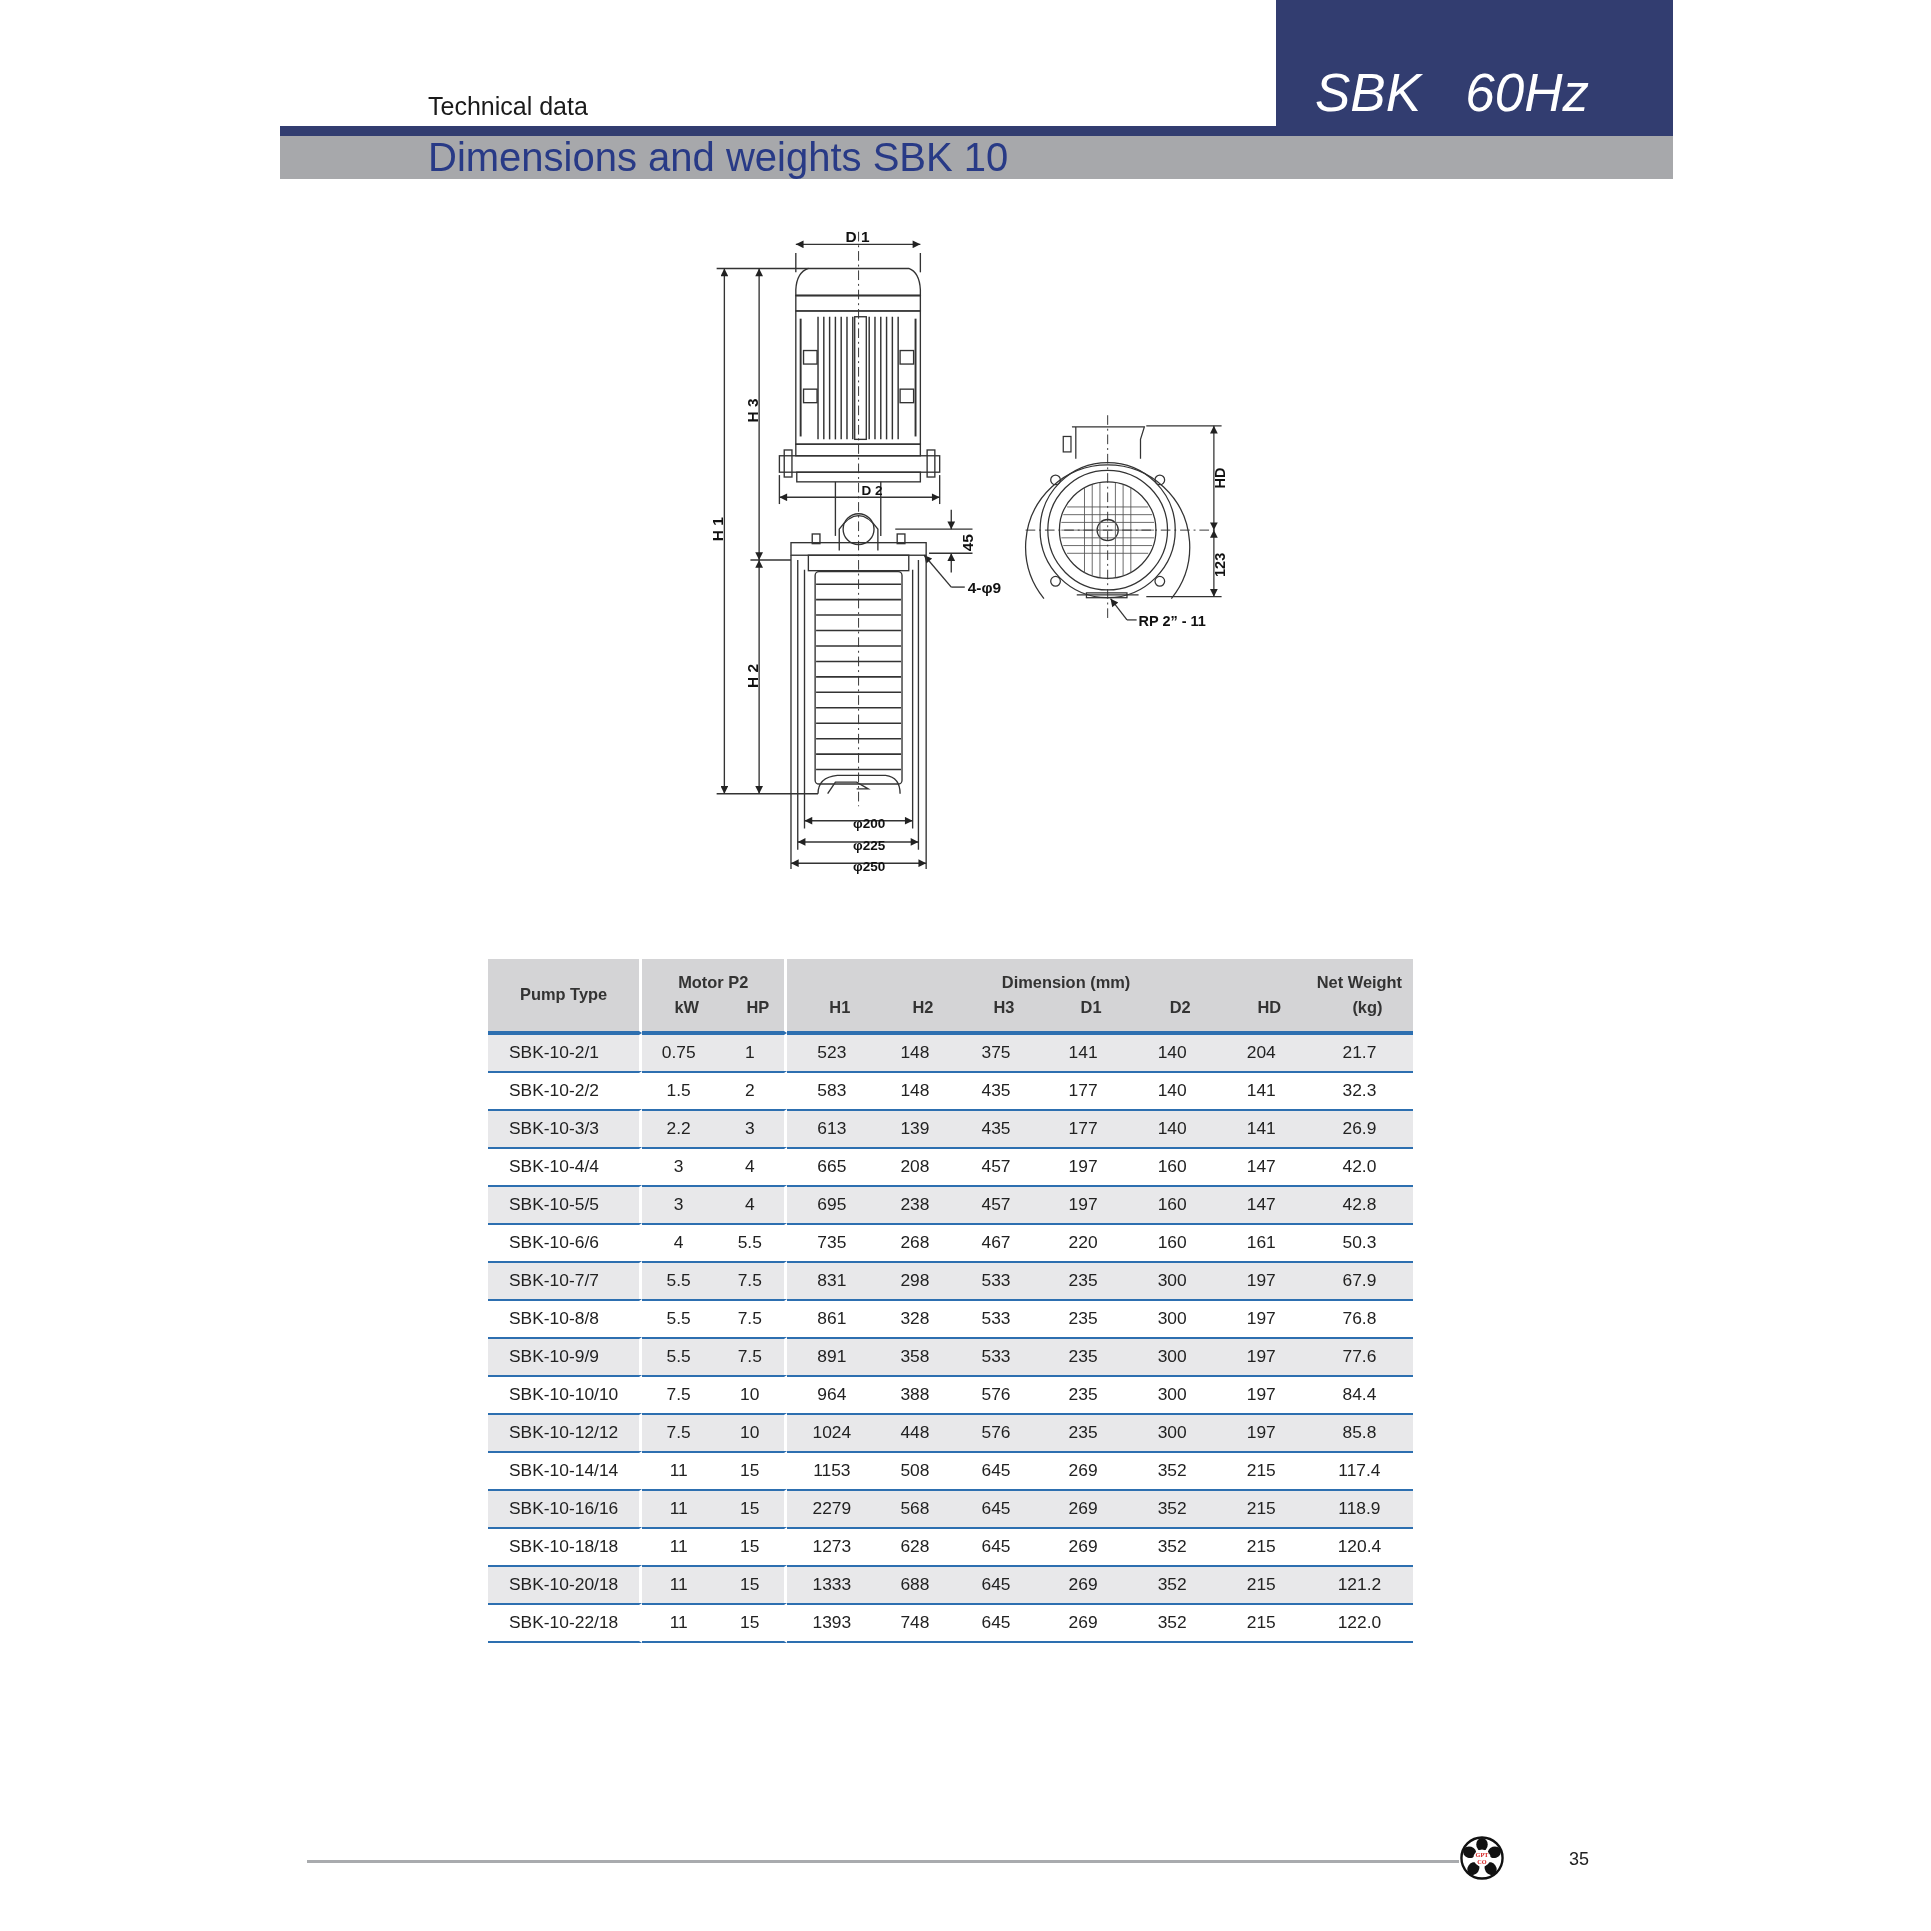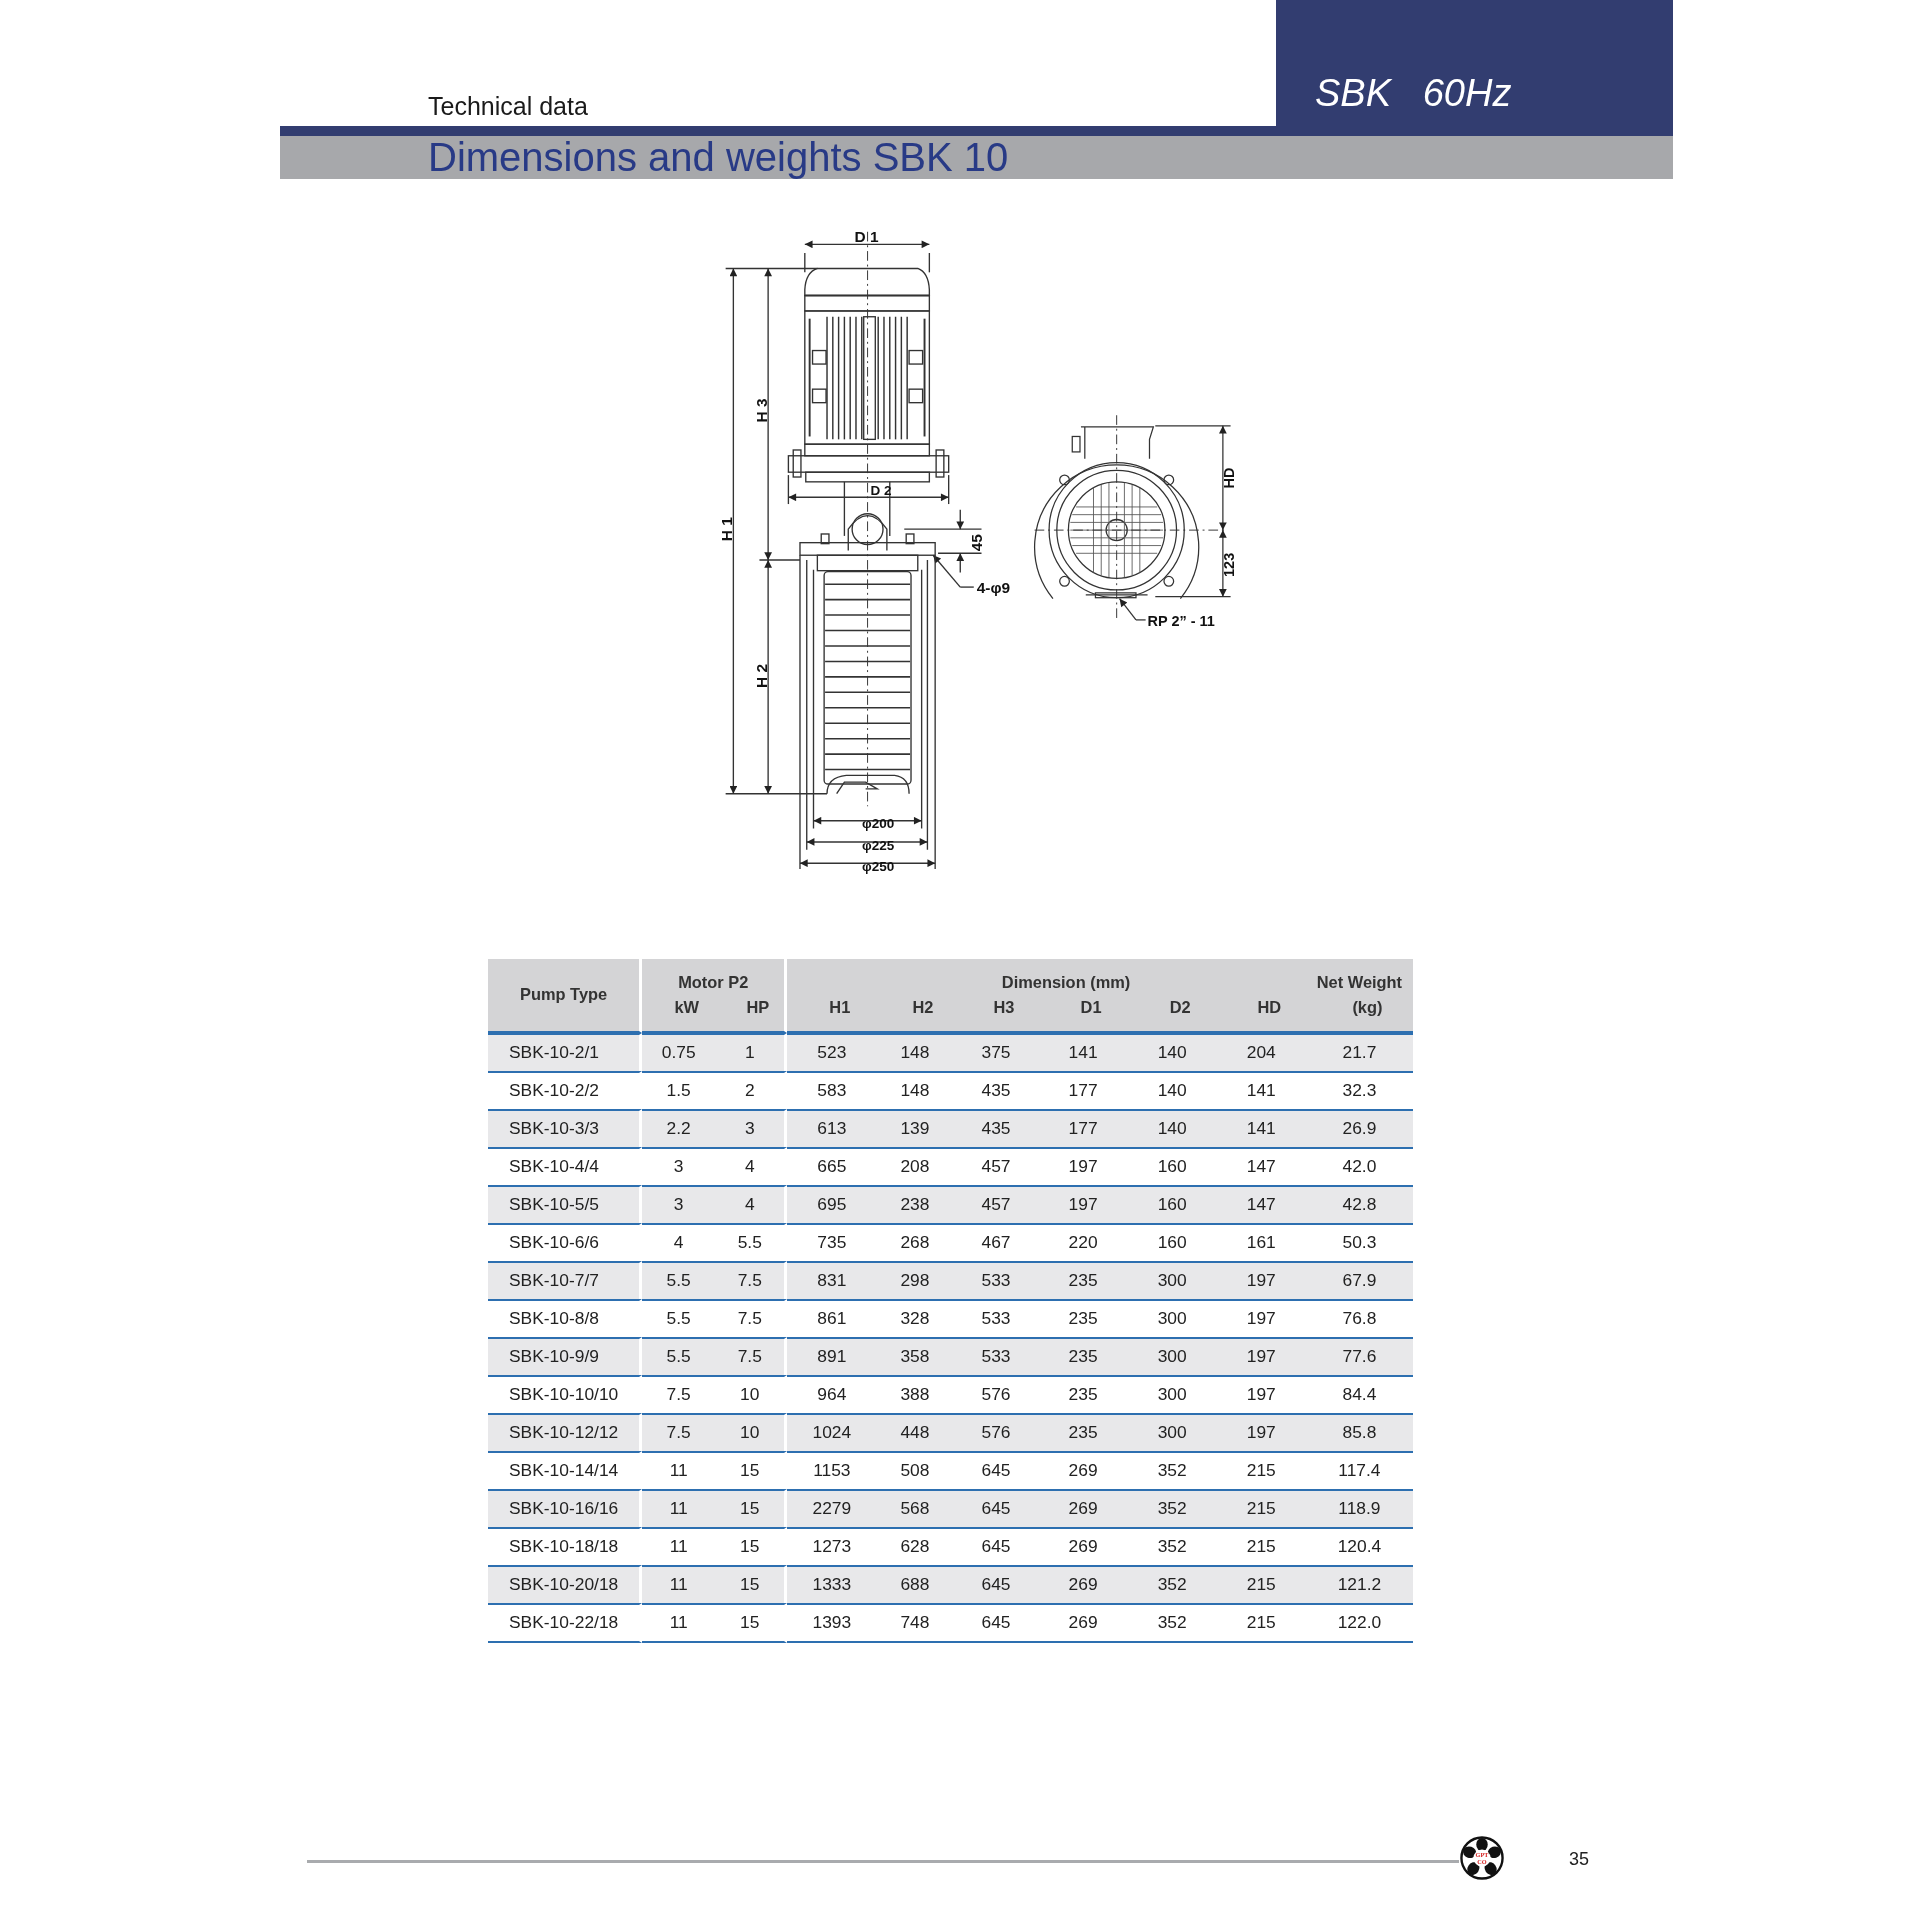--- a/index.html
+++ b/index.html
@@ -3,24 +3,24 @@
   <meta charset="utf-8">
   <style>
     html, body { margin: 0; padding: 0; }
     body { width: 1931px; height: 1931px; background: #ffffff; position: relative; overflow: hidden; font-family: "Liberation Sans", sans-serif; }
     .abs { position: absolute; }
     .hdr-blue-box { left: 1276px; top: 0; width: 397px; height: 136px; background: #323d70; }
     .hdr-blue-bar { left: 280px; top: 126px; width: 1393px; height: 9.7px; background: #323d70; }
     .hdr-gray-bar { left: 280px; top: 136px; width: 1393px; height: 43px; background: #a7a8ab; }
     .hdr-title { left: 428px; top: 87px; font-size: 25px; color: #1a1a1a; letter-spacing: 0px; line-height: 39px; white-space: nowrap; }
     .hdr-subtitle { left: 428px; top: 140px; font-size: 40px; color: #283a86; line-height: 35px; white-space: nowrap; }
-    .hdr-series { left: 1315px; top: 64px; font-size: 38px; font-style: italic; color: #ffffff; line-height: 58px; white-space: pre; }
+    .hdr-series { left: 1315px; top: 64px; font-size: 53px; font-style: italic; color: #ffffff; line-height: 58px; white-space: pre; }
 
     
-    .drawing { left: 16px; top: 0; width: 1535px; height: 927px; }
+    .drawing { left: 7px; top: 0; width: 1535px; height: 927px; }
     .drawing svg { position: absolute; left: 0; top: 0; }
 
     
     .tbl { left: 488px; top: 959px; width: 925px; }
     table { border-collapse: separate; border-spacing: 0; width: 925px; font-size: 17.4px; color: #222; }
     th { background: #d4d4d6; font-weight: bold; font-size: 16.4px; color: #333; height: 33px; padding: 0; }
     th.top { vertical-align: bottom; padding-bottom: 1.9px; }
     th.bot { vertical-align: top; padding-top: 3.9px; }
     td { height: 36px; padding: 0; text-align: center; border-top: 2.9px solid #2d6fb0; }
     tr.hsep th.b { border-bottom: 2.9px solid #2d6fb0; padding-left: 16px; }

